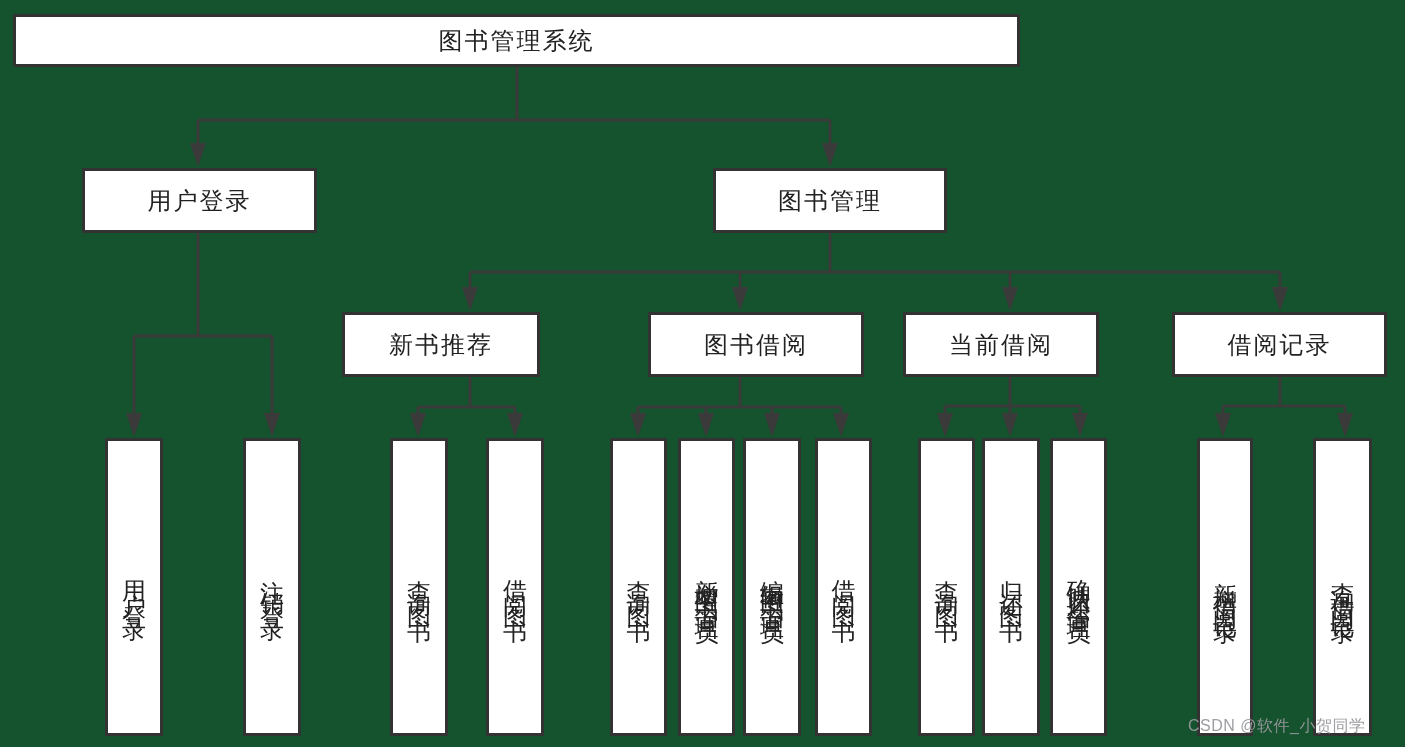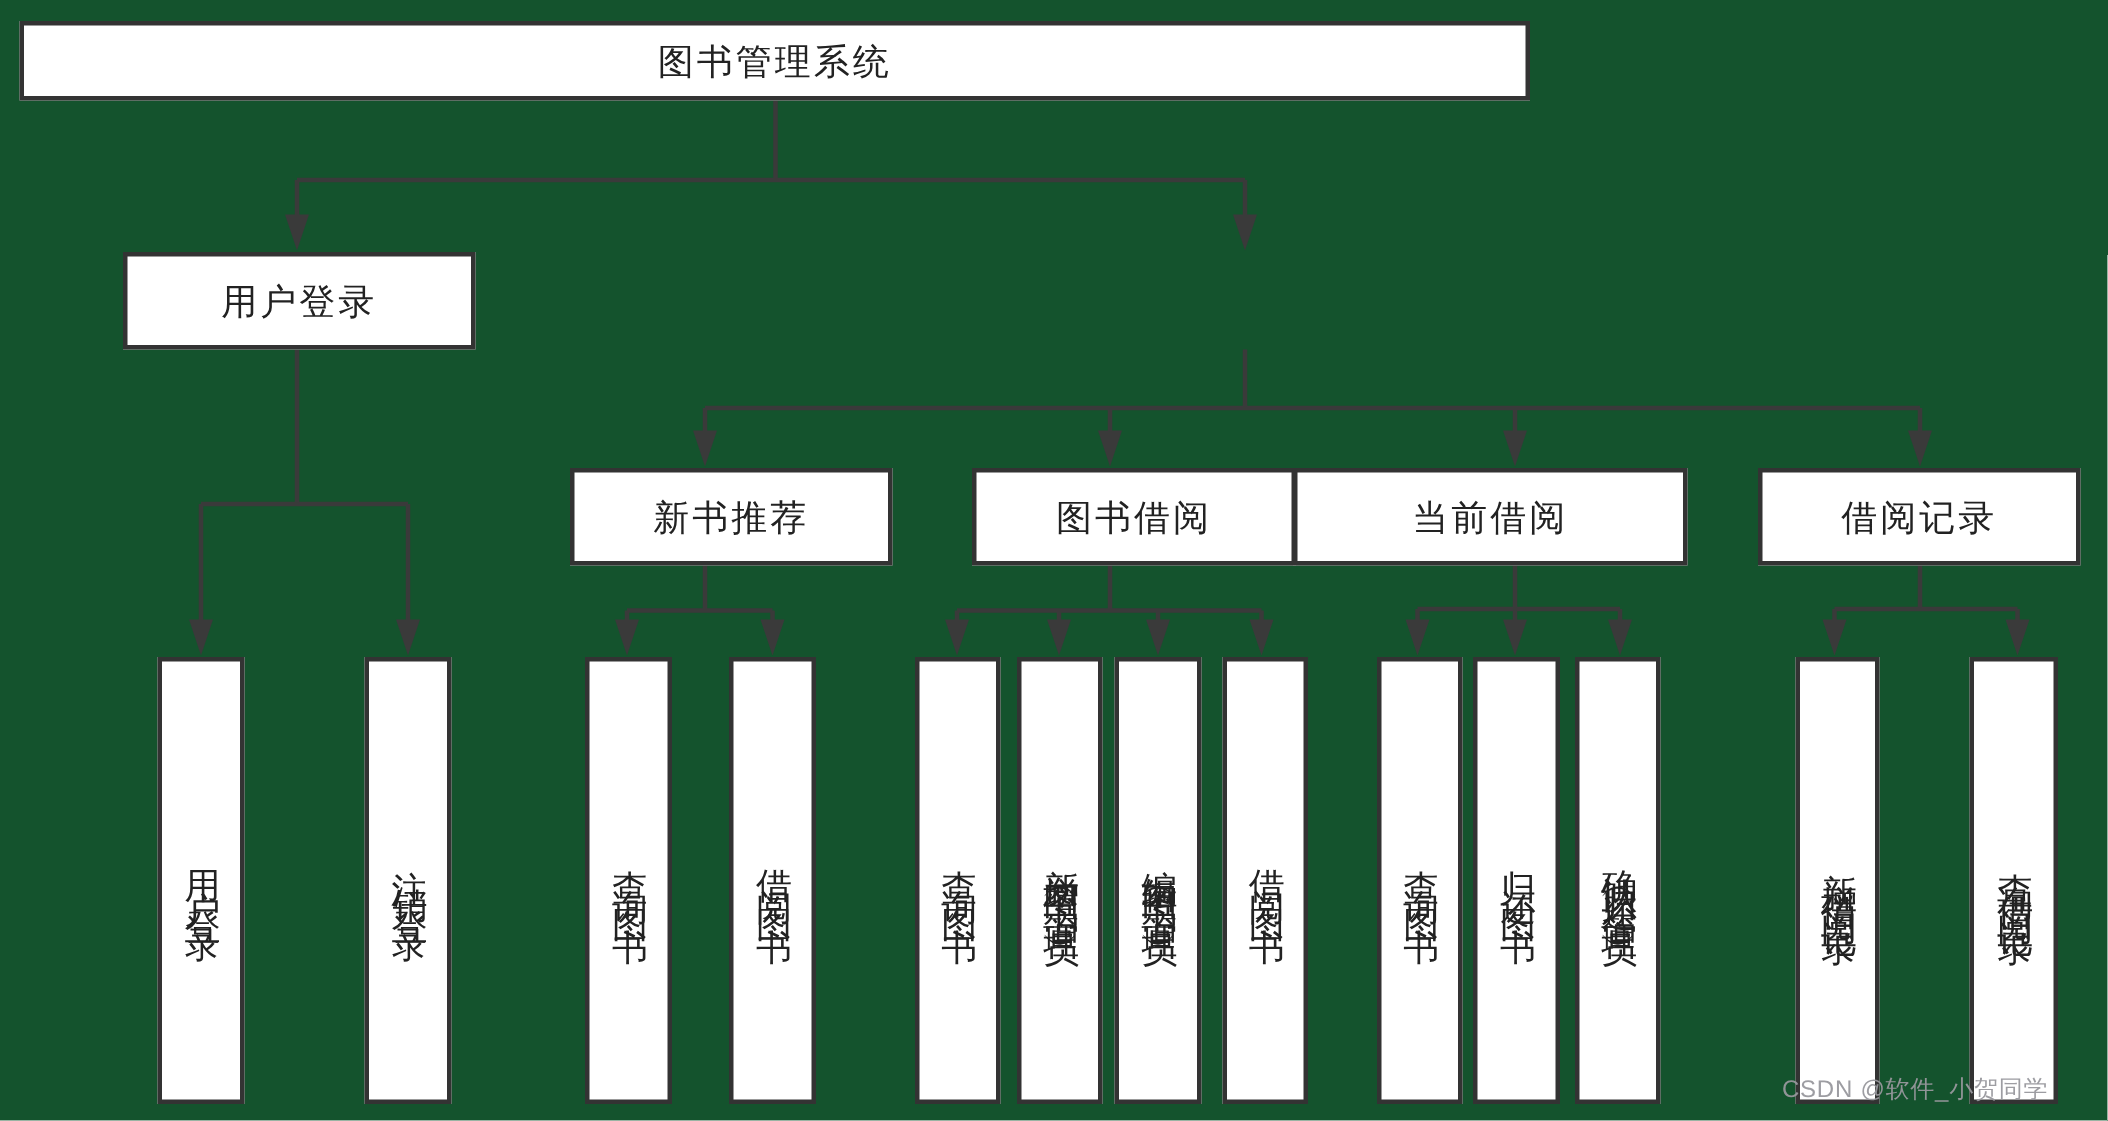--- a/index.html
+++ b/index.html
@@ -13,23 +13,23 @@
   .node{
     position:absolute;box-sizing:border-box;border:3px solid #333;background:#fff;
     display:flex;align-items:center;justify-content:center;
     font-size:24px;letter-spacing:2px;white-space:nowrap;
   }
   .hnode{height:65px;top:168px;}
   .l3{top:312px;height:65px;}
   .n-root{left:13px;top:14px;width:1007px;height:53px;}
   .n-user{left:82px;width:235px;}
   .n-mgmt{left:713px;width:234px;}
-  .n-l3-1{left:380px;width:215px;}
+  .n-l3-1{left:342px;width:198px;}
   .n-l3-2{left:648px;width:216px;}
-  .n-l3-3{left:862px;width:263px;}
+  .n-l3-3{left:903px;width:196px;}
   .n-l3-4{left:1172px;width:215px;}
   .leaf{
     position:absolute;top:438px;height:298px;box-sizing:border-box;
     border:3px solid #333;background:#fff;
     display:flex;align-items:center;justify-content:center;
   }
   .leaf .v{
     writing-mode:vertical-rl;font-size:24px;letter-spacing:13px;
     line-height:1;white-space:nowrap;
   }
@@ -91,20 +91,23 @@
       M1337 413 L1353 413 L1345 437 Z"></path>
   </svg>
 
   <div class="node n-root">
     <span>图书管理系统</span>
   </div>
 
   <div class="node hnode n-user">
     <span>用户登录</span>
   </div>
+  <div class="node hnode n-mgmt">
+    <span>图书管理</span>
+  </div>
 
   <div class="node l3 n-l3-1">
     <span>新书推荐</span>
   </div>
   <div class="node l3 n-l3-2">
     <span>图书借阅</span>
   </div>
   <div class="node l3 n-l3-3">
     <span>当前借阅</span>
   </div>

